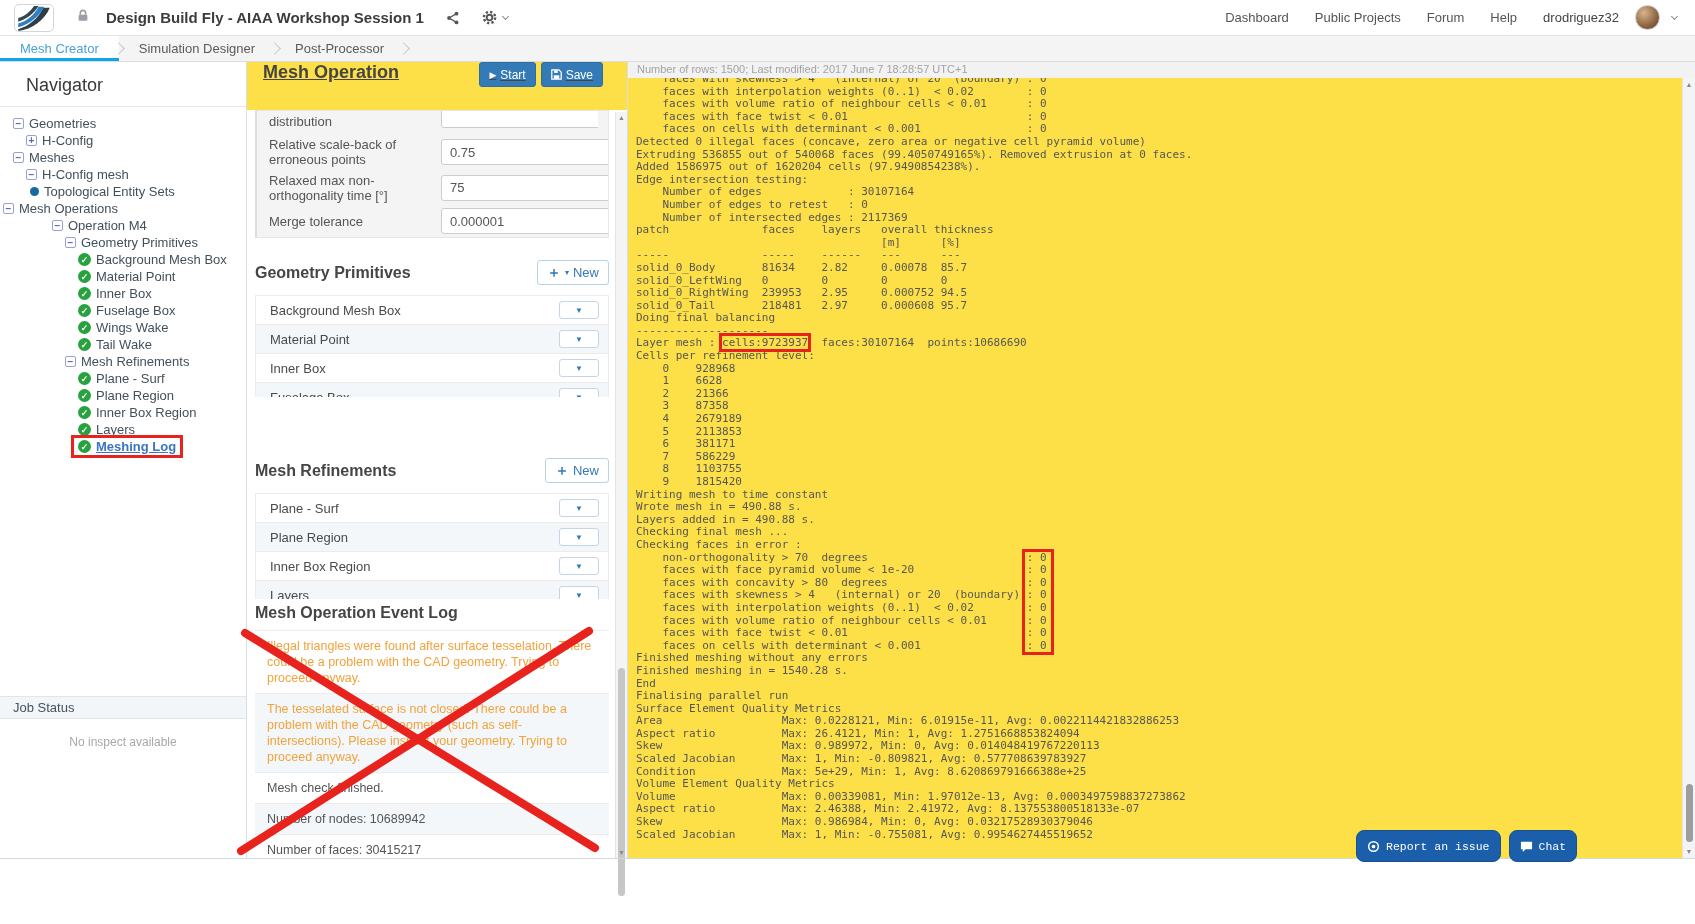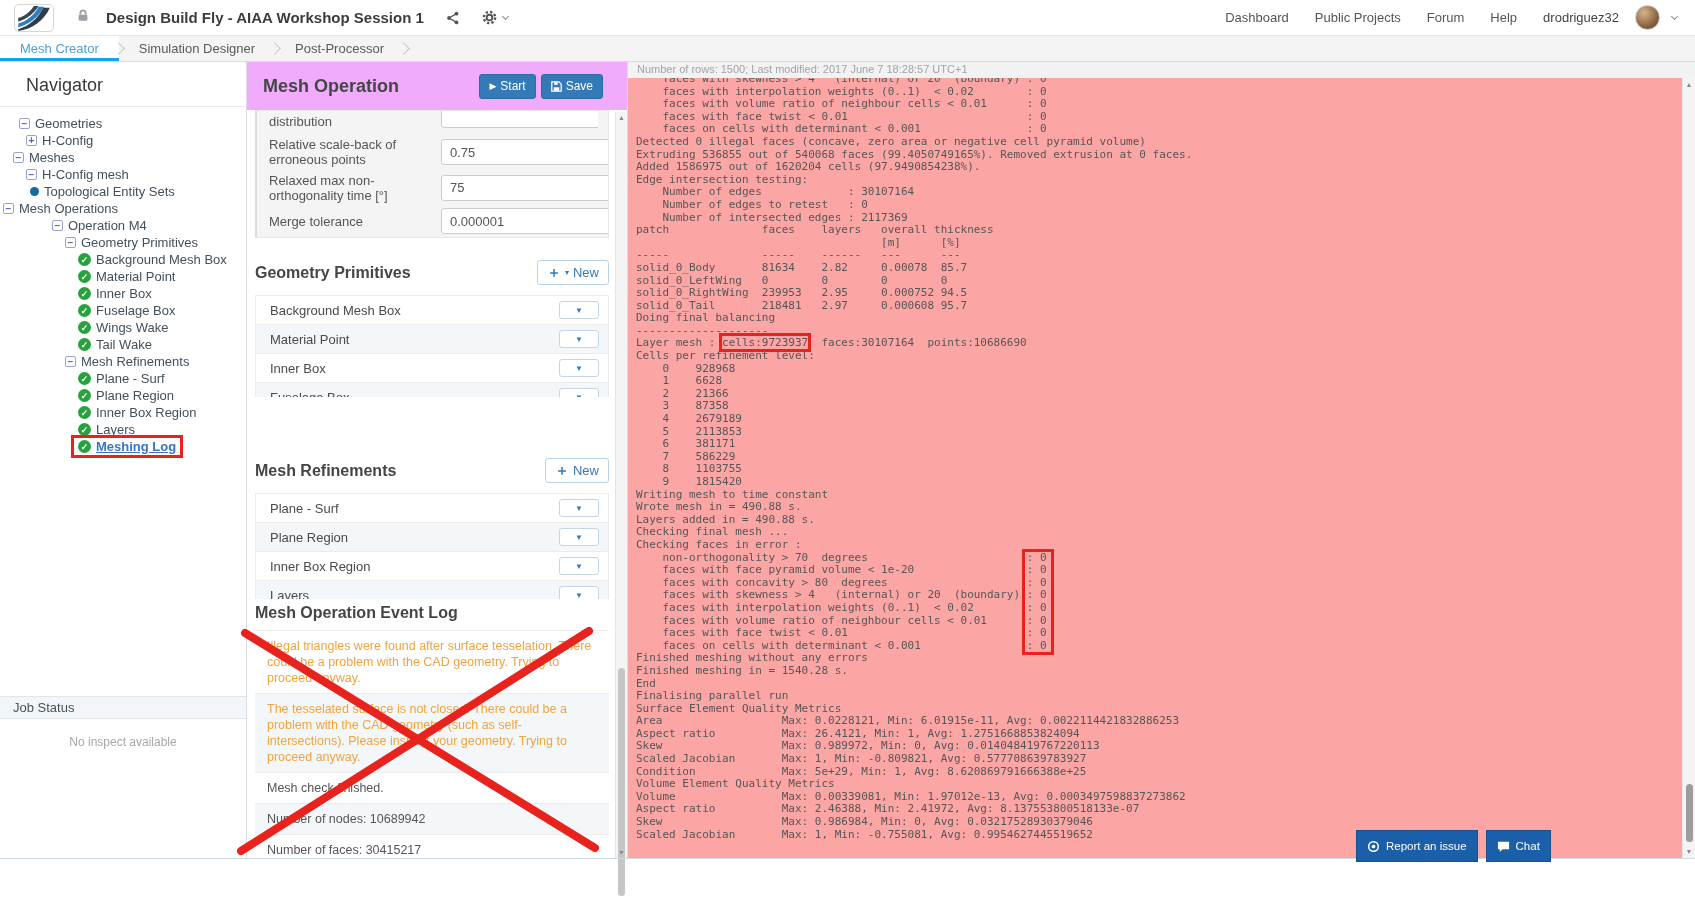--- a/index.html
+++ b/index.html
@@ -52,21 +52,21 @@
   .tree-icon.expand-icon::before { content:"+"; }
   .tree-icon.dot-icon { width:9px; height:9px; border-radius:50%; background:#17699e; }
   .tree-icon.check-icon { width:13px; height:13px; border-radius:50%; background:#27a23e; color:#fff; font-size:9px; font-weight:bold; }
   .tree-icon.check-icon::before { content:"✓"; }
   .job-status { position:absolute; left:0; top:634px; width:100%; }
   .job-status-hdr { height:23px; background:#f3f6f8; border-top:1px solid #e2e6ea; border-bottom:1px solid #e2e6ea;
                     font-size:13px; color:#44525f; line-height:22px; padding-left:13px; cursor:pointer; }
   .job-status-empty { margin-top:16px; text-align:center; font-size:12px; color:#a8a8a8; }
 
   
-  .op-header { position:absolute; left:0; top:0; width:100%; height:48px; background:#f0abfc; display:flex; align-items:center; padding:0 24px 0 16px; }
+  .op-header { position:absolute; left:0; top:0; width:100%; height:48px; background:#fde047; display:flex; padding:0 24px 0 16px;text-decoration:underline; }
   .op-title { font-size:18px; font-weight:bold; color:#454545; }
   .op-btns { margin-left:auto; display:flex; gap:5px; }
   .btn-primary { background:#337ab7; border:1px solid #2e6da4; color:#fff; font-size:12px; height:25px;
                  border-radius:3px; padding:0 9px; display:inline-flex; align-items:center; gap:4px; cursor:pointer;
                  font-family:"Liberation Sans",sans-serif; }
   .play-glyph { font-size:9px; }
   .op-form { position:absolute; left:8px; right:18px; top:48px; height:128px; background:#f4f4f4;
              border:1px solid #e7e7e7; border-left:2px solid #ddd; overflow:hidden; padding:0 10px 0 12px; }
   .form-row { display:flex; align-items:center; margin-top:5px; }
   .form-row.cut { height:21px; overflow:hidden; margin-top:0; }
@@ -97,38 +97,38 @@
 
   
   .mid-sb { position:absolute; right:0; top:50px; bottom:0; width:12px; background:#f4f4f4; border-left:1px solid #e4e4e4; }
   .sb-arrow { position:absolute; left:0; width:100%; text-align:center; font-size:7px; color:#8a8a8a; cursor:pointer; }
   .mid-sb .up { top:2px; }
   .mid-sb .down { bottom:2px; }
   .mid-sb .thumb { position:absolute; left:2px; width:7px; top:556px; height:228px; background:#c6c6c6; border-radius:4px; cursor:pointer; }
 
   
   .log-meta { height:16px; background:#f2f2f2; font-size:11px; color:#a3a3a3; padding-left:9px; line-height:15px; white-space:nowrap; }
-  .log-body { position:absolute; left:0; right:13px; top:16px; bottom:0; overflow:hidden; background:#fca5a5; }
+  .log-body { position:absolute; left:0; right:13px; top:16px; bottom:0; overflow:hidden; background:#fde047; }
   .log-pre { margin:-5px 0 0 0; padding:0 0 0 8px; font-family:"DejaVu Sans Mono", monospace;
              font-size:11px; line-height:12.6px; color:#565656; white-space:pre; }
   .log-hl { outline:3px solid #e8221c; outline-offset:0px; }
   .log-sb { position:absolute; right:0; top:16px; bottom:0; width:13px; background:#f4f4f4; border-left:1px solid #e4e4e4; }
   .log-sb .up { top:3px; }
   .log-sb .down { bottom:3px; }
   .log-sb .thumb { position:absolute; left:2.5px; width:7px; bottom:16px; height:58px; background:#9d9d9d; border-radius:4px; cursor:pointer; }
 
   
   .annot-zero-box { position:absolute; left:1022px; top:549px; width:32px; height:106px;
                     border:3px solid #e8221c; z-index:30; pointer-events:none; }
   .annot-x { position:absolute; left:233px; top:624px; z-index:30; pointer-events:none; }
 
   
   .footer-btns { position:absolute; left:1356px; top:830px; display:flex; gap:8px; z-index:25; }
-  .btn-footer { height:23px; background:#1b5faa; border:1px solid #17528f; border-radius:0; color:#fff;
-                font-size:11.5px; padding:15px 10px; display:inline-flex; align-items:center; gap:6px; cursor:pointer; }
+  .btn-footer { height:23px; background:#1b5faa; border:1px solid #17528f; border-radius:8px; color:#fff;
+                font-size:11.5px; padding:15px 10px; display:inline-flex; align-items:center; gap:6px; cursor:pointer;font-family:Liberation Mono, monospace; }
 </style>
 </head>
 <body>
 
 <div class="page">
 
   <div class="app-header">
     <div class="logo">
       <svg width="38" height="26" viewBox="0 0 40 28">
         <path d="M3 26 C14 23 24 15 30 3 L37 3 C31 17 18 26 3 28 Z" fill="#2e3d47"></path>
@@ -185,21 +185,21 @@
   <div class="tab active"><span>Mesh Creator</span></div>
       <div class="tab alt"><span>Simulation Designer</span></div>
       <div class="tab"><span>Post-Processor</span></div>
     </div>
 
   <aside class="nav-panel">
     <div class="nav-title">Navigator</div>
     <div class="nav-sep"></div>
     <div class="tree">
 
-    <div class="tree-row" style="padding-left: 16px;">
+    <div class="tree-row" style="padding-left: 10px;">
           <span class="row-inner">
             <span class="tree-icon collapse-icon"></span>
             <span class="tree-label">Geometries</span>
           </span>
         </div>
         <div class="tree-row alt" style="padding-left: 23px;">
           <span class="row-inner">
             <span class="tree-icon expand-icon"></span>
             <span class="tree-label">H-Config</span>
           </span>

